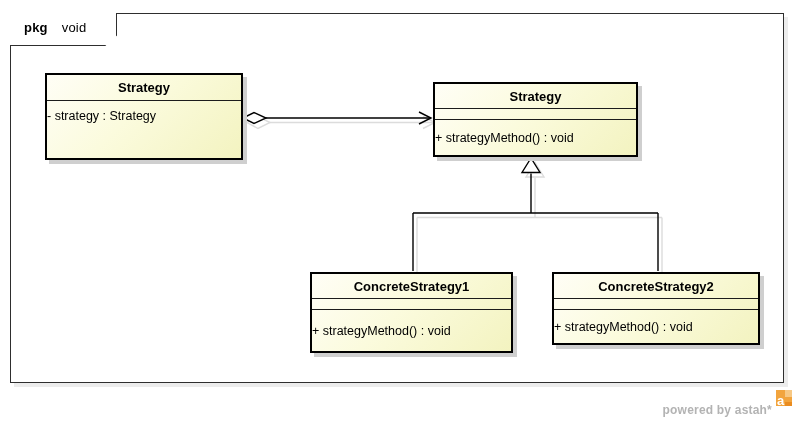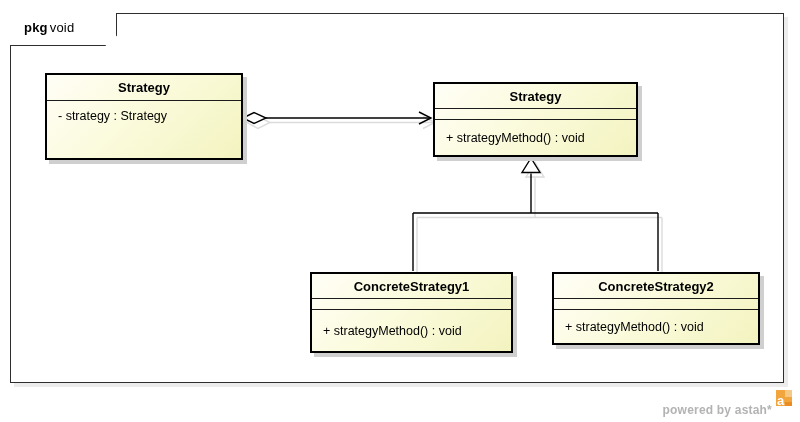--- a/index.html
+++ b/index.html
@@ -33,21 +33,21 @@
     clip-path: polygon(0 0, 100% 0, 100% 68%, 89% 100%, 0 100%);
   }
   .pkg-tab-label {
     position: absolute;
     left: 24px; top: 20px;
     font-size: 13px;
     color: #000;
     letter-spacing: 0.2px;
     white-space: nowrap;
   }
-  .pkg-tab-label .kw { font-weight: bold; margin-right: 2px; }
+  .pkg-tab-label .kw { font-weight: bold; margin-right: 14px; }
 
   
   .uml-class {
     position: absolute;
     box-sizing: border-box;
     border: 2px solid #000000;
     background: linear-gradient(135deg, #fffef6 0%, #fbfbdd 45%, #f3f3c0 100%);
     box-shadow: 4px 4px 0 0 #cfcfcf;
     display: flex;
     flex-direction: column;
@@ -67,21 +67,20 @@
     box-sizing: border-box;
     display: flex;
     flex-direction: column;
     justify-content: center;
     flex: 0 0 auto;
   }
   .uml-class .c-comp.grow { flex: 1 1 auto; }
   .uml-class .member {
     font-size: 12.5px;
     color: #000;
-    padding-left: 11px;
     white-space: nowrap;
   }
 
   #ctx  { left: 45px;  top: 73px;  width: 198px; height: 87px; }
   #ctx .c-name { height: 25px; }
   #ctx .attrs { height: 31px; }
 
   #strat { left: 433px; top: 82px;  width: 205px; height: 75px; }
   #strat .c-name { height: 24px; }
   #strat .attrs { height: 11px; }

